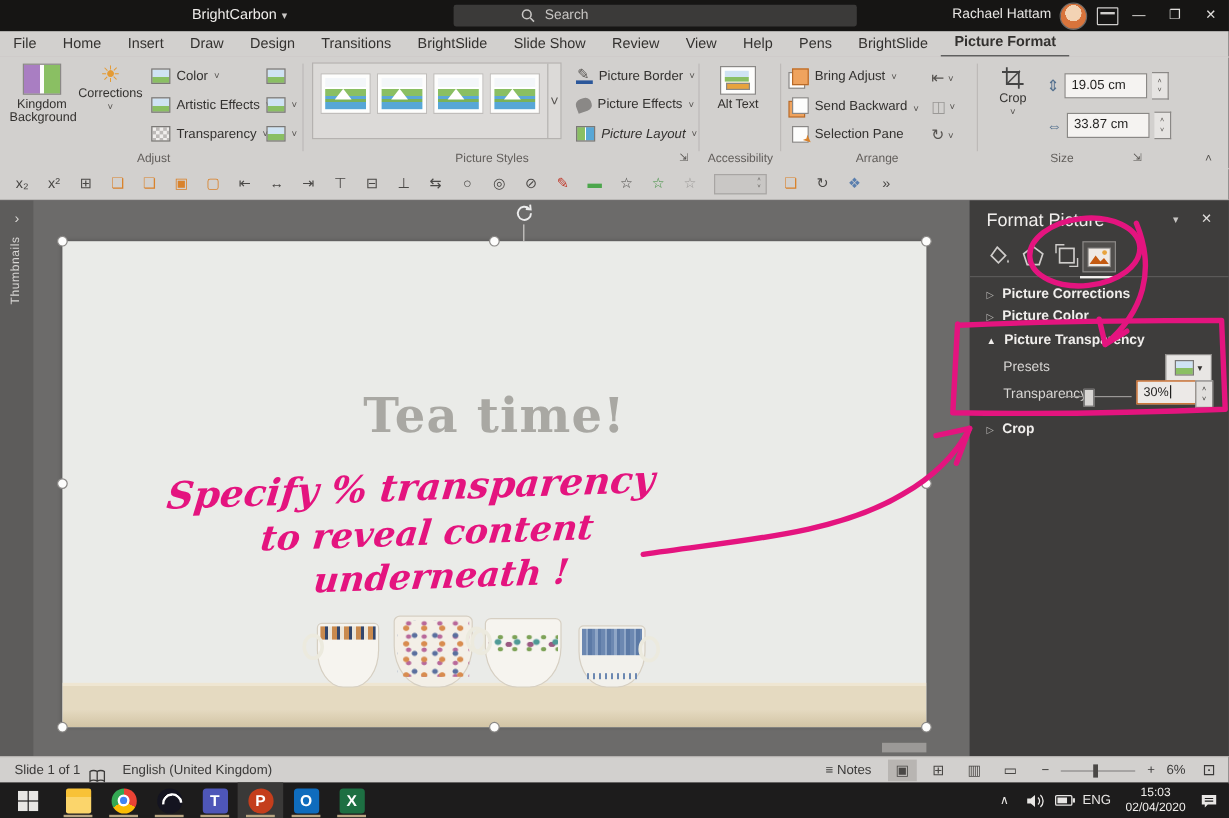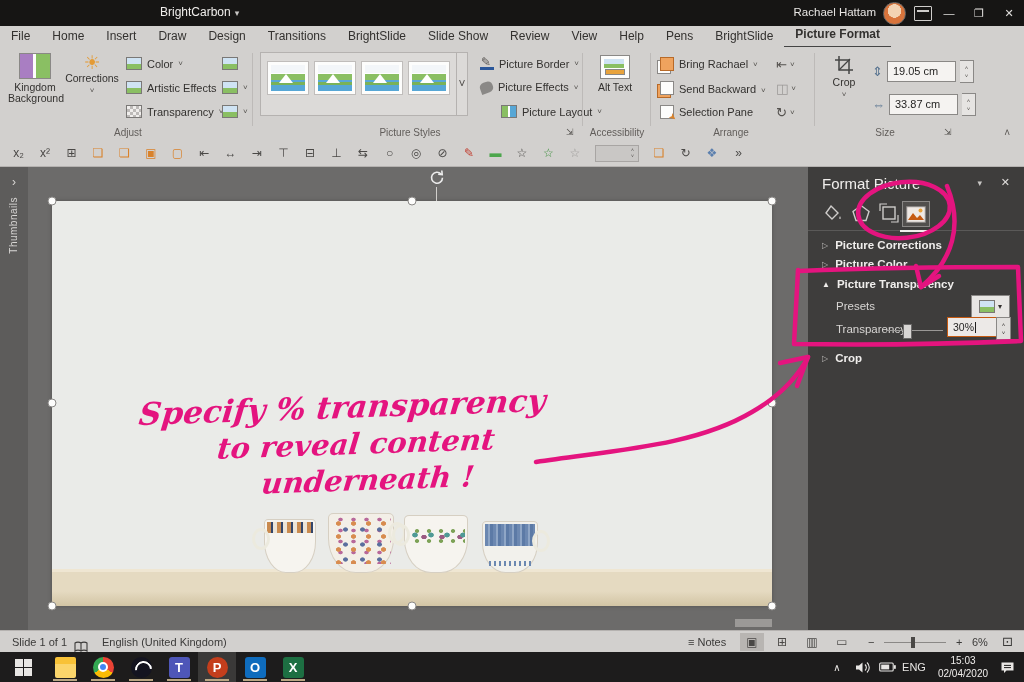--- a/index.html
+++ b/index.html
@@ -153,20 +153,27 @@
 </style>
 </head>
 <body>
 
 <div class="screen">
 
   <div class="titlebar">
     <div class="app-menu">
       <span>BrightCarbon</span><span class="fly">▾</span>
     </div>
+    <div class="searchbox">
+      <svg width="12" height="12" viewBox="0 0 12 12">
+          <circle cx="5" cy="5" r="3.6" fill="none" stroke="#c8c6c4" stroke-width="1.3"></circle>
+          <line x1="8" y1="8" x2="11" y2="11" stroke="#c8c6c4" stroke-width="1.3"></line>
+        </svg>
+      <span>Search</span>
+    </div>
     <span class="user">Rachael Hattam</span>
     <div class="avatar"></div>
     <div class="ribopts">
         <i></i>
       </div>
     <div class="wbtn min">—</div>
     <div class="wbtn res">❐</div>
     <div class="wbtn cls">✕</div>
   </div>
 
@@ -250,42 +257,42 @@
           <i></i>
         </span>
       <span>Picture Border</span>
       <span class="caret">˅</span>
     </div>
     <div class="stackrow" style="left:480px;top:34px;">
       <span class="eff-ico"></span>
       <span>Picture Effects</span>
       <span class="caret">˅</span>
     </div>
-    <div class="stackrow" style="left:501px;top:58px;">
+    <div class="stackrow" style="left:480px;top:58px;font-style:italic;">
       <span class="lay-ico"></span>
       <span>Picture Layout</span>
       <span class="caret">˅</span>
     </div>
     <div class="glabel" style="left:300px;width:220px;">Picture Styles</div>
     <div class="launcher" style="left:566px;">⇲</div>
     <div class="gdiv" style="left:582px;"></div>
 
     <div class="bigbtn" style="left:592px;top:8px;width:46px;">
       <div class="alt-ico">
           <i></i>
           <b></b>
         </div>
       <span>Alt Text</span>
     </div>
     <div class="glabel" style="left:586px;width:62px;">Accessibility</div>
     <div class="gdiv" style="left:650px;"></div>
 
     <div class="stackrow" style="left:660px;top:10px;">
       <span class="sq fw"></span>
-      <span>Bring Rachael</span>
+      <span>Bring Adjust</span>
       <span class="caret">˅</span>
     </div>
     <div class="stackrow" style="left:660px;top:34px;align-items:flex-end;">
       <span class="sq bw"></span>
       <span>Send Backward</span>
       <span class="caret">˅</span>
     </div>
     <div class="stackrow" style="left:660px;top:58px;">
       <span class="sq sel"></span>
       <span>Selection Pane</span>
@@ -371,20 +378,21 @@
 
   <div class="main">
 
     <div class="thumbstrip">
       <div class="chev">›</div>
       <div class="vlabel">Thumbnails</div>
     </div>
 
     <div class="canvas">
       <div class="picture">
+        <div class="slide-title">Tea time!</div>
         <div class="hw hw1">Specify % transparency</div>
         <div class="hw hw2">to reveal content</div>
         <div class="hw hw3">underneath !</div>
         <div class="shelf"></div>
         <div class="cup c1 hl">
             <i></i>
           </div>
         <div class="cup c2 hr">
             <i></i>
           </div>

